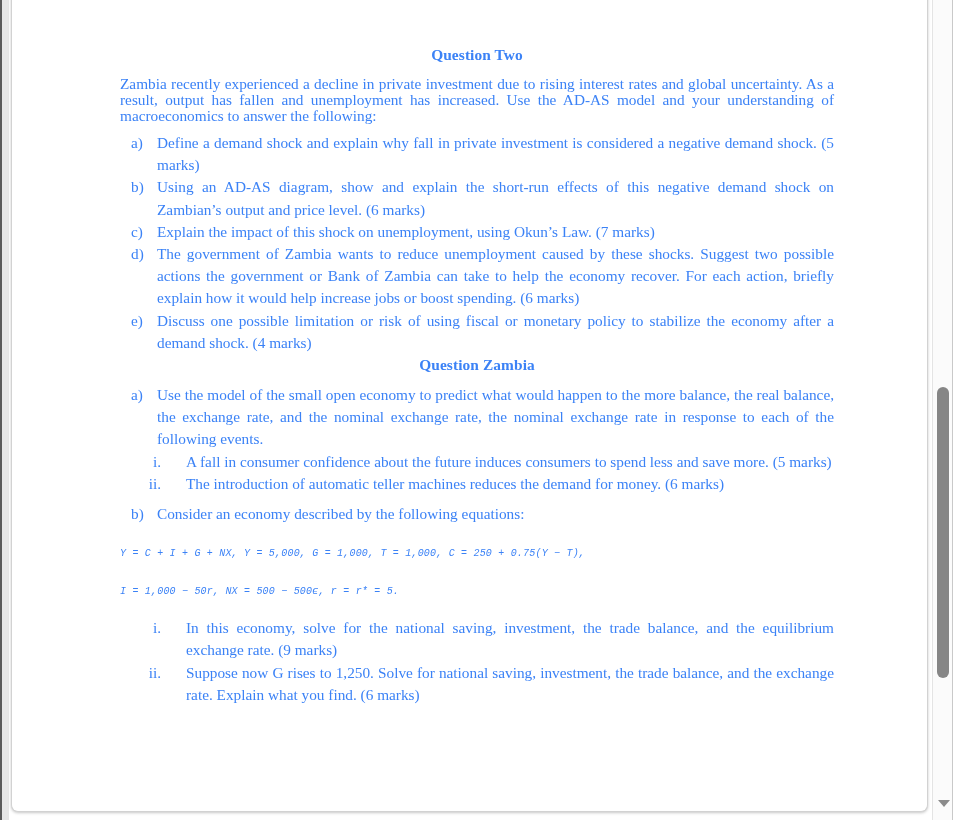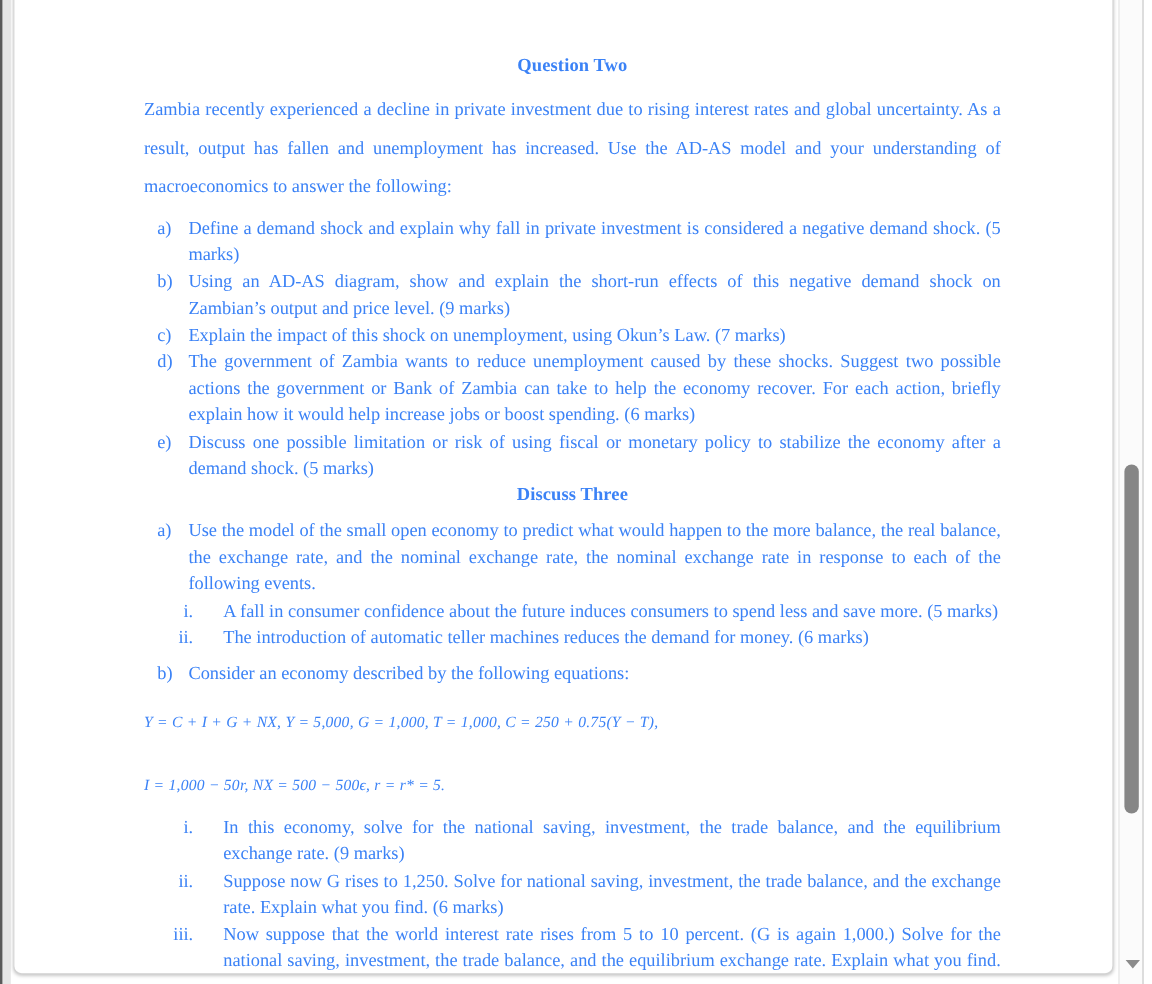--- a/index.html
+++ b/index.html
@@ -59,21 +59,21 @@
     font-weight: bold;
     text-align: center;
     line-height: 22px;
     letter-spacing: 0.1px;
   }
   .q3head { margin-top: 15px; }
   p.para {
     margin: 10px 0 0 0;
     text-align: justify;
     text-justify: inter-word;
-    line-height: 32px;
+    line-height: 16px;
   }
   ul.alpha, ul.roman {
     list-style: none;
     margin: 0; padding: 0;
   }
   ul.alpha { margin-top: 8px; }
   ul.alpha > li {
     position: relative;
     padding-left: 37px;
     margin: 0;
@@ -96,28 +96,28 @@
   }
   ul.roman > li > .mk {
     position: absolute;
     left: 0; top: 0;
     width: 41px;
     text-align: right;
   }
   li > .txt { display: block; }
   .eqblock { margin: 14px 0 10px 0; }
   .eq {
-    font-family: Liberation Serif, serif;
+    font-family: Liberation Mono, monospace;
     font-style: italic;
-    font-size: 13px;
+    font-size: 10px;
     line-height: 30px;
     white-space: nowrap;
     letter-spacing: 0.2px;
   }
-  .eq2 { margin-top: 22px; }
+  .eq2 { margin-top: 8px; }
   .tight { margin-top: 2px; }
 
   
   #scrollbar {
     position: absolute;
     top: 0; left: 932px;
     width: 21px; height: 820px;
     background: #fbfbfb;
     border-left: 1px solid #e4e4e4;
     border-right: 1px solid #c9c9c9;
@@ -166,37 +166,37 @@
 
         <p class="para">Zambia recently experienced a decline in private investment due to rising interest rates and global uncertainty. As a result, output has fallen and unemployment has increased. Use the AD-AS model and your understanding of macroeconomics to answer the following:</p>
 
         <ul class="alpha">
           <li>
             <span class="mk">a)</span>
             <span class="txt">Define a demand shock and explain why fall in private investment is considered a negative demand shock. (5 marks)</span>
           </li>
           <li>
             <span class="mk">b)</span>
-            <span class="txt">Using an AD-AS diagram, show and explain the short-run effects of this negative demand shock on Zambian’s output and price level. (9 marks)</span>
+            <span class="txt">Using an AD-AS diagram, show and explain the short-run effects of this negative demand shock on Zambian’s output and price level. (6 marks)</span>
           </li>
           <li>
             <span class="mk">c)</span>
             <span class="txt">Explain the impact of this shock on unemployment, using Okun’s Law. (7 marks)</span>
           </li>
           <li>
             <span class="mk">d)</span>
             <span class="txt">The government of Zambia wants to reduce unemployment caused by these shocks. Suggest two possible actions the government or Bank of Zambia can take to help the economy recover. For each action, briefly explain how it would help increase jobs or boost spending. (6 marks)</span>
           </li>
           <li>
             <span class="mk">e)</span>
-            <span class="txt">Discuss one possible limitation or risk of using fiscal or monetary policy to stabilize the economy after a demand shock. (5 marks)</span>
-          </li>
-        </ul>
-
-        <h1 class="qhead q3head">Discuss Three</h1>
+            <span class="txt">Discuss one possible limitation or risk of using fiscal or monetary policy to stabilize the economy after a demand shock. (4 marks)</span>
+          </li>
+        </ul>
+
+        <h1 class="qhead q3head">Question Zambia</h1>
 
         <ul class="alpha">
           <li>
             <span class="mk">a)</span>
             <span class="txt">Use the model of the small open economy to predict what would happen to the more balance, the real balance, the exchange rate, and the nominal exchange rate, the nominal exchange rate in response to each of the following events.</span>
           </li>
         </ul>
 
         <ul class="roman">
           <li>
@@ -222,24 +222,20 @@
         </div>
 
         <ul class="roman">
           <li>
             <span class="mk">i.</span>
             <span class="txt">In this economy, solve for the national saving, investment, the trade balance, and the equilibrium exchange rate. (9 marks)</span>
           </li>
           <li>
             <span class="mk">ii.</span>
             <span class="txt">Suppose now G rises to 1,250. Solve for national saving, investment, the trade balance, and the exchange rate. Explain what you find. (6 marks)</span>
-          </li>
-          <li>
-            <span class="mk">iii.</span>
-            <span class="txt">Now suppose that the world interest rate rises from 5 to 10 percent. (G is again 1,000.) Solve for the national saving, investment, the trade balance, and the equilibrium exchange rate. Explain what you find. (7 marks)</span>
           </li>
         </ul>
 
       </div>
     </div>
   </div>
 
   <div id="page-right-edge"></div>
 
   <div id="scrollbar">

